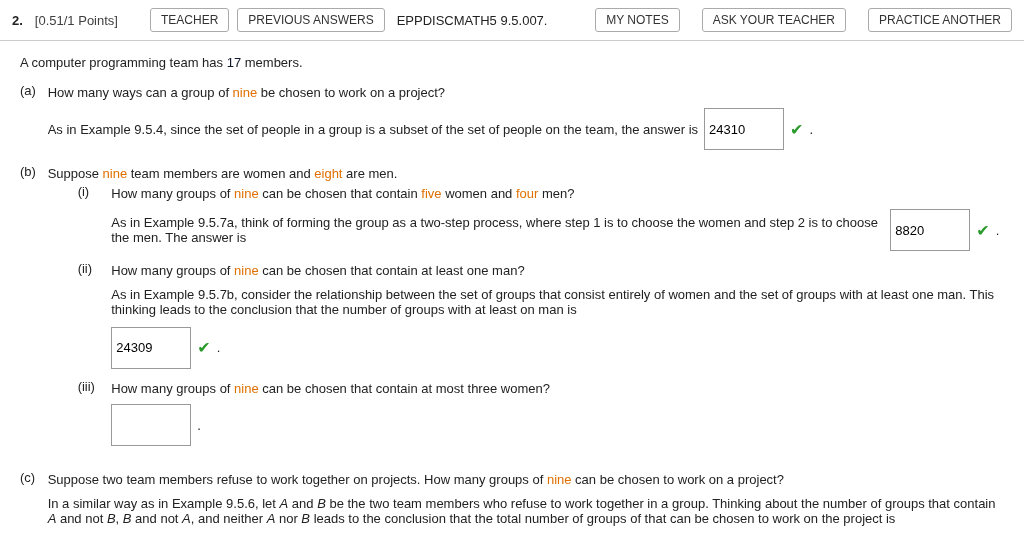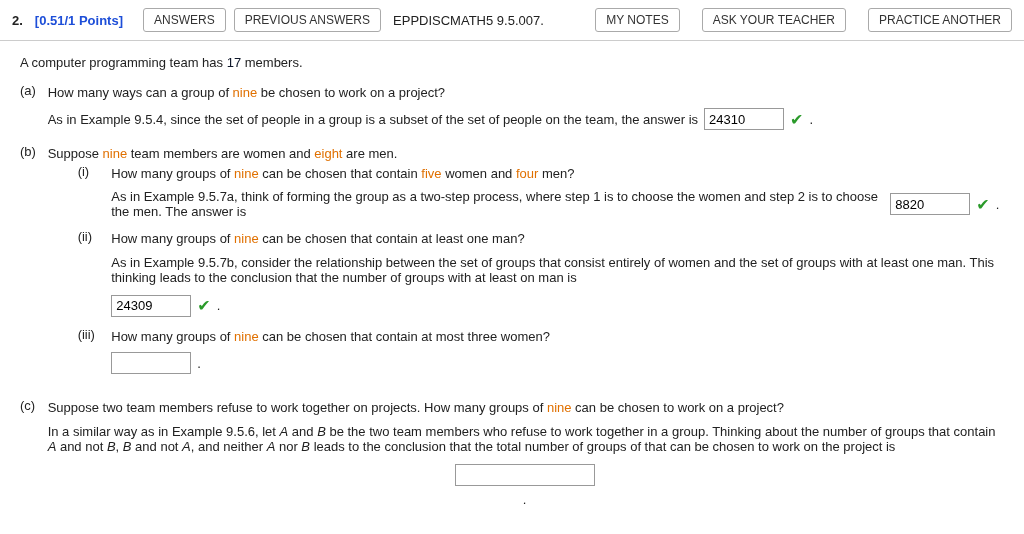--- a/index.html
+++ b/index.html
@@ -12,24 +12,23 @@
       border-bottom: 1px solid #ccc;
       background: #fff;
       gap: 8px;
     }
     .top-bar .question-num {
       font-weight: bold;
       margin-right: 4px;
       white-space: nowrap;
     }
     .top-bar .points {
-      color: #1d4ed8;
-      margin-right: 12px;
+      color: #404040;
+      margin-right: 24px;
       white-space: nowrap;
-      font-weight: bold;
     }
     .btn {
       border: 1px solid #aaa;
       background: #fff;
       padding: 4px 10px;
       font-size: 12px;
       cursor: pointer;
       border-radius: 3px;
       color: #333;
     }
@@ -79,40 +78,40 @@
       width: calc(100% - 36px);
     }
     .answer-line {
       margin-top: 6px;
       display: flex;
       align-items: center;
       gap: 6px;
     }
     .answer-input {
       border: 1px solid #999;
-      padding: 10px 4px;
+      padding: 20px 4px;
       font-size: 13px;
       height: 22px;
     }
     .check-mark {
       color: #2a9a2a;
       font-size: 16px;
     }
     .answer-input-med { width: 80px; }
     .answer-input-sm { width: 80px; }
     .answer-input-lg { width: 140px; }
     p { line-height: 1.5; }
   </style>
 </head>
 <body>
 
 <div class="top-bar">
   <span class="question-num">2.</span>
   <span class="points">[0.51/1 Points]</span>
-  <button class="btn">ANSWERS</button>
+  <button class="btn">TEACHER</button>
   <button class="btn">PREVIOUS ANSWERS</button>
   <span class="eppdiscmath">EPPDISCMATH5 9.5.007.</span>
   <div class="right-btns">
     <button class="btn">MY NOTES</button>
     <button class="btn">ASK YOUR TEACHER</button>
     <button class="btn">PRACTICE ANOTHER</button>
   </div>
 </div>
 
 <div class="content">

